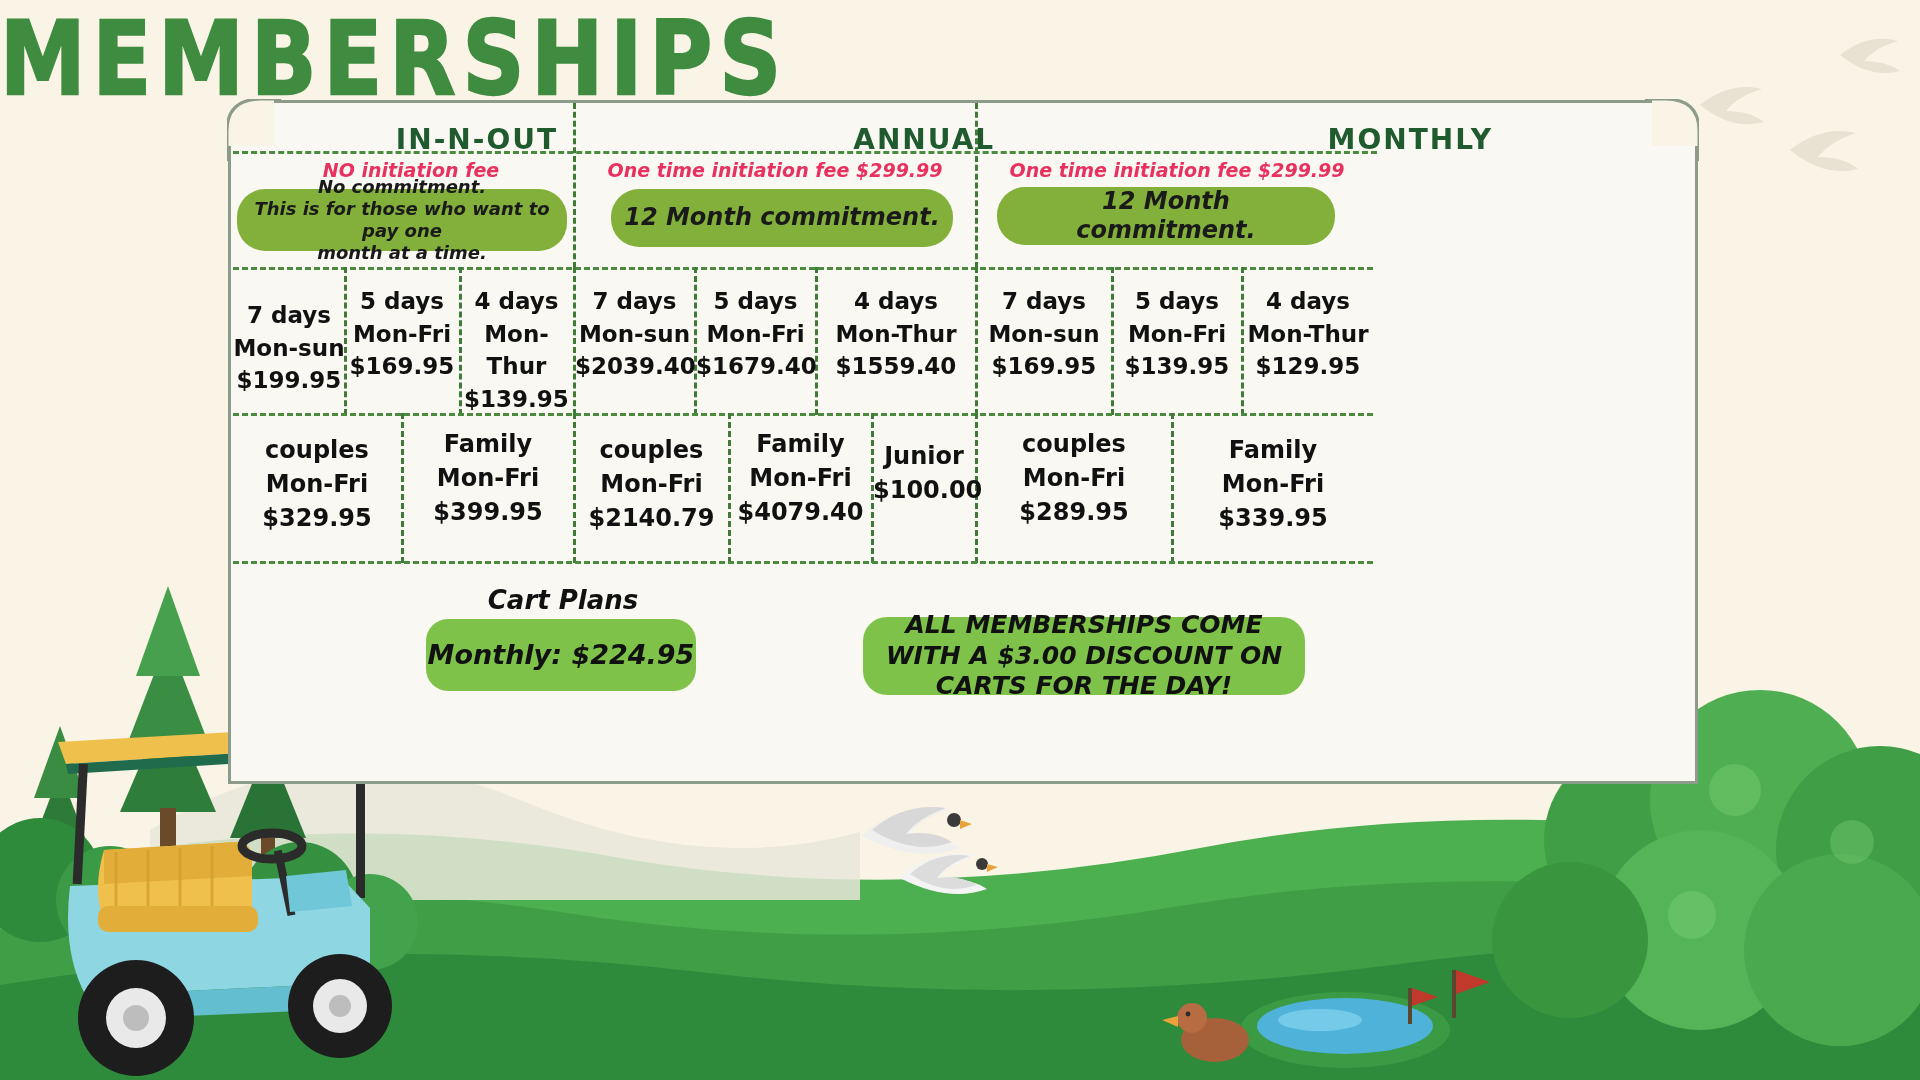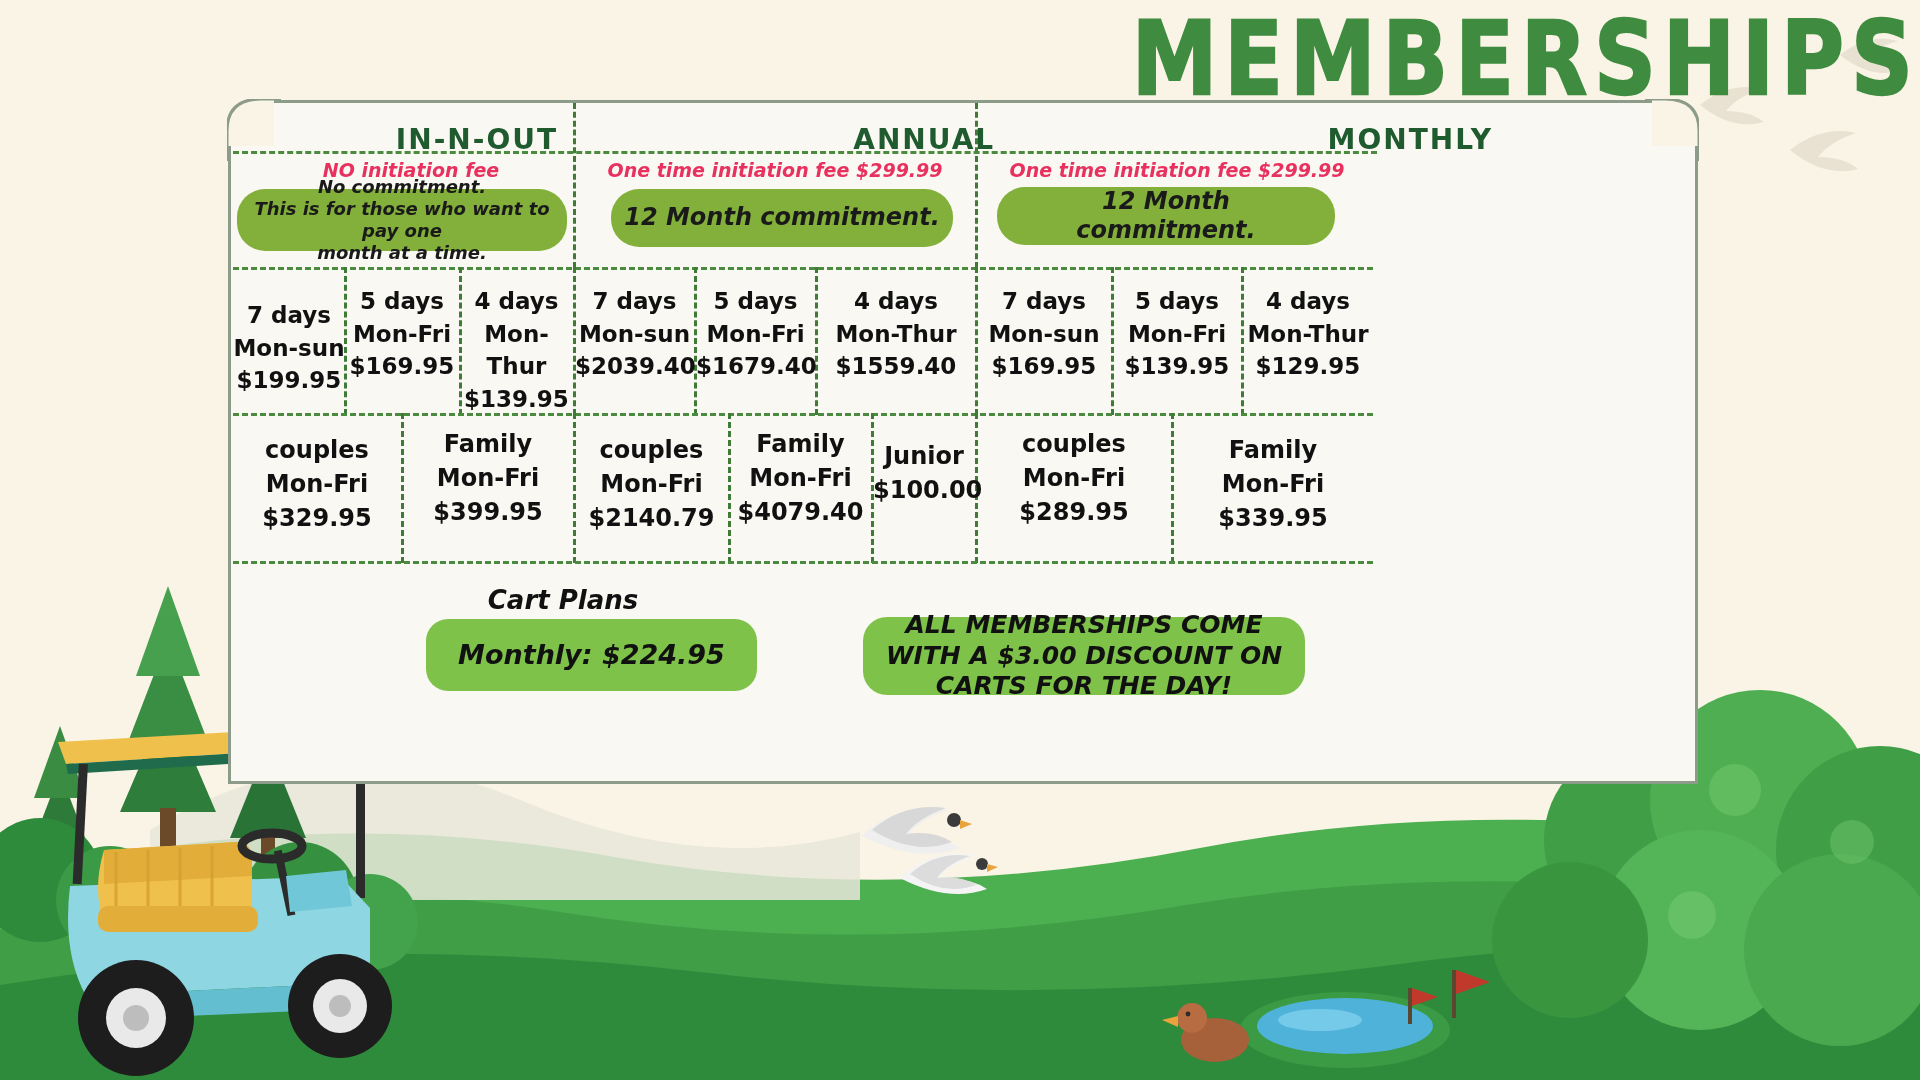--- a/index.html
+++ b/index.html
@@ -9,21 +9,21 @@
     font-family:"Liberation Sans", sans-serif;
     position:relative;
   }
 
   
   #scenery { position:absolute; inset:0; z-index:0; pointer-events:none; }
 
   
   #title-wrap {
     position:absolute; top:6px; left:0; width:1920px;
-    text-align:right; z-index:5;padding-left:34px;
+    text-align:left; z-index:5;
   }
   #title {
     display:inline-block;
     font-family:"DejaVu Sans", sans-serif;
     font-weight:bold;
     font-size:86px;
     letter-spacing:7px;
     color:#3f8c41;
     -webkit-text-stroke:2px #3f8c41;
     text-shadow: 0 0 0 #fff;
@@ -443,20 +443,20 @@
       <div class="l3">$289.95</div>
     </div>
     <div class="cell r2" style="left:942px; top:330px; width:200px;">
       <div class="l1">Family</div>
       <div class="l2">Mon-Fri</div>
       <div class="l3">$339.95</div>
     </div>
 
     <div id="cart-title" style="left:182px; top:482px; width:300px;">Cart Plans</div>
 
-    <div id="cart-pill" style="left:195px; top:516px; width:331px; height:72px;">
+    <div id="cart-pill" style="left:195px; top:516px; width:270px; height:72px;">
       <span>Monthly: $224.95</span>
     </div>
 
     <div id="discount-pill" style="left:632px; top:514px; width:442px; height:78px;">ALL MEMBERSHIPS COME WITH A $3.00 DISCOUNT ON CARTS FOR THE DAY!</div>
 
   </div>
 </div>
 
 </body></html>

